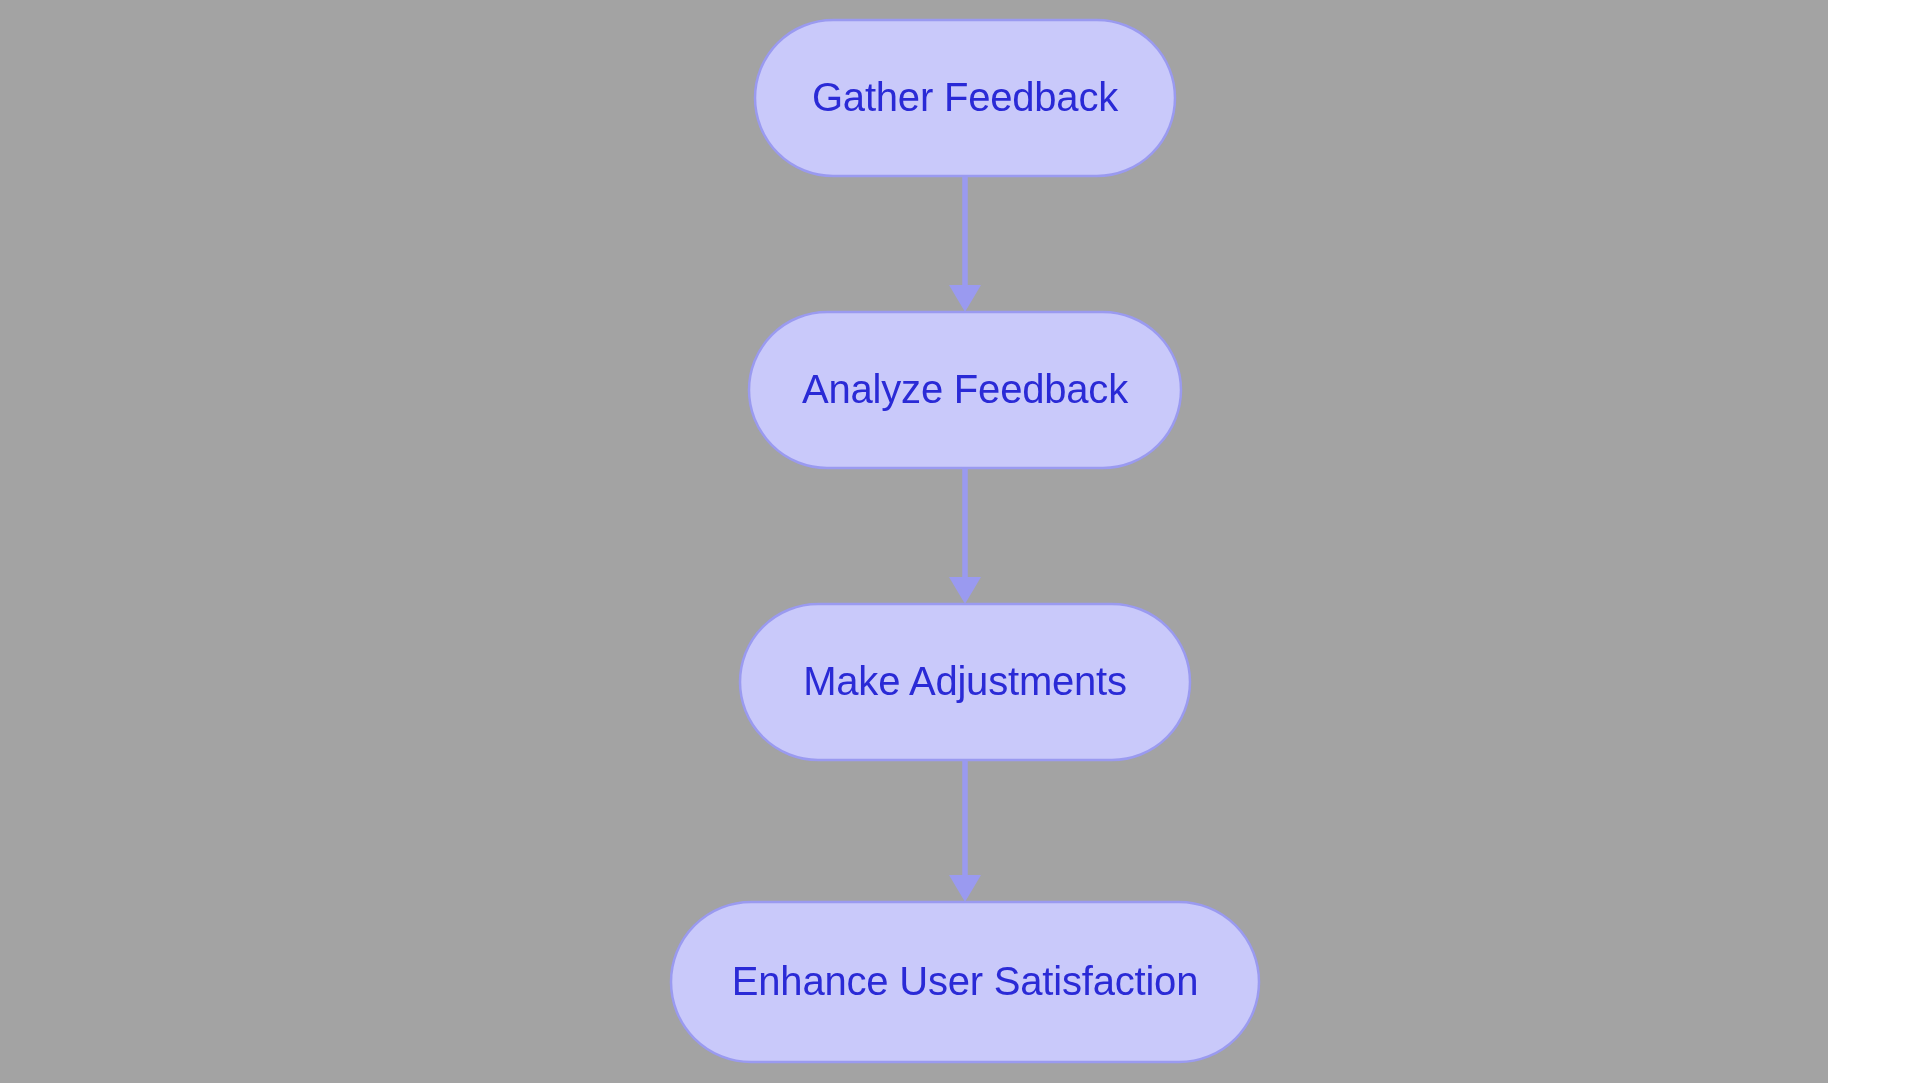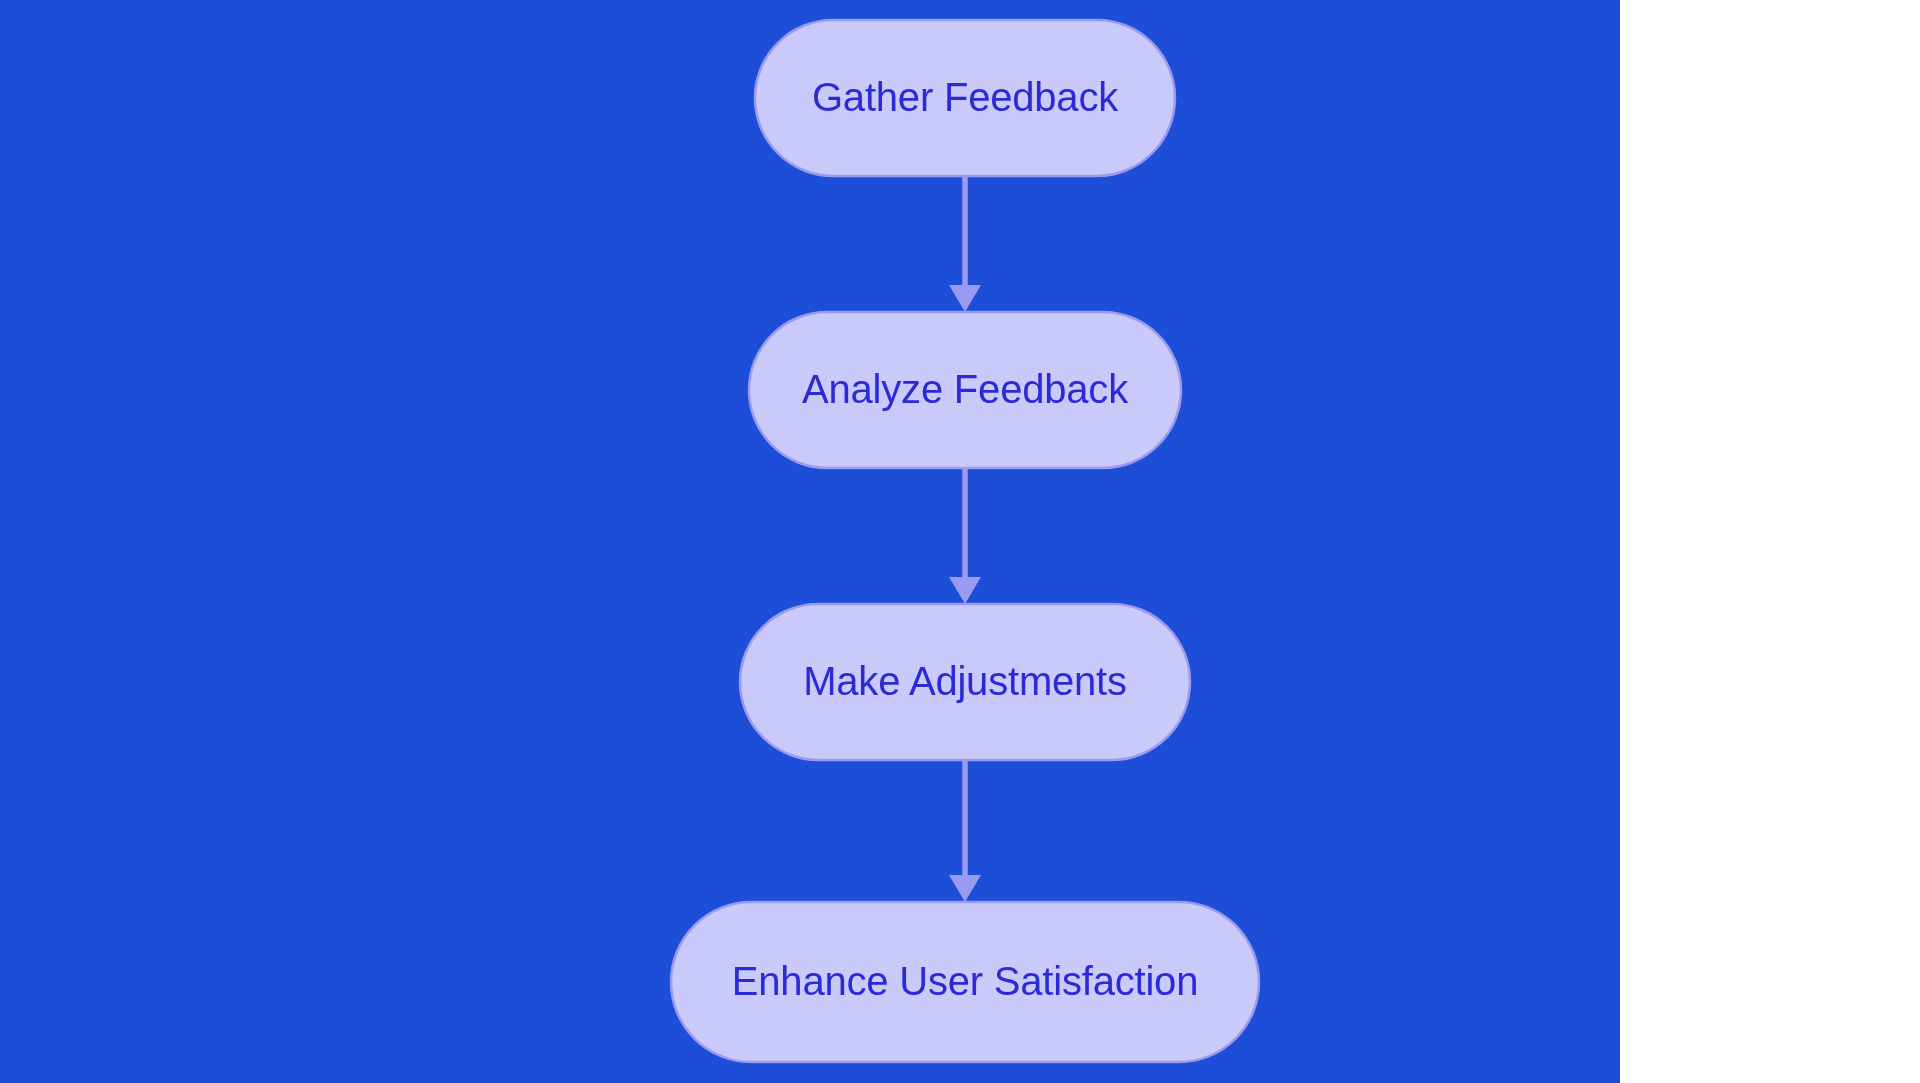--- a/index.html
+++ b/index.html
@@ -10,23 +10,23 @@
   }
   body {
     width: 1920px;
     height: 1083px;
     overflow: hidden;
     font-family: "Liberation Sans", "DejaVu Sans", sans-serif;
   }
 
   #flow-canvas {
     position: relative;
-    width: 1620px;
+    width: 1828px;
     height: 1083px;
-    background: #1d4ed8;
+    background: #a3a3a3;
   }
 
   .flow-svg {
     position: absolute;
     top: 0;
     left: 0;
     width: 1920px;
     height: 1083px;
     display: block;
   }

